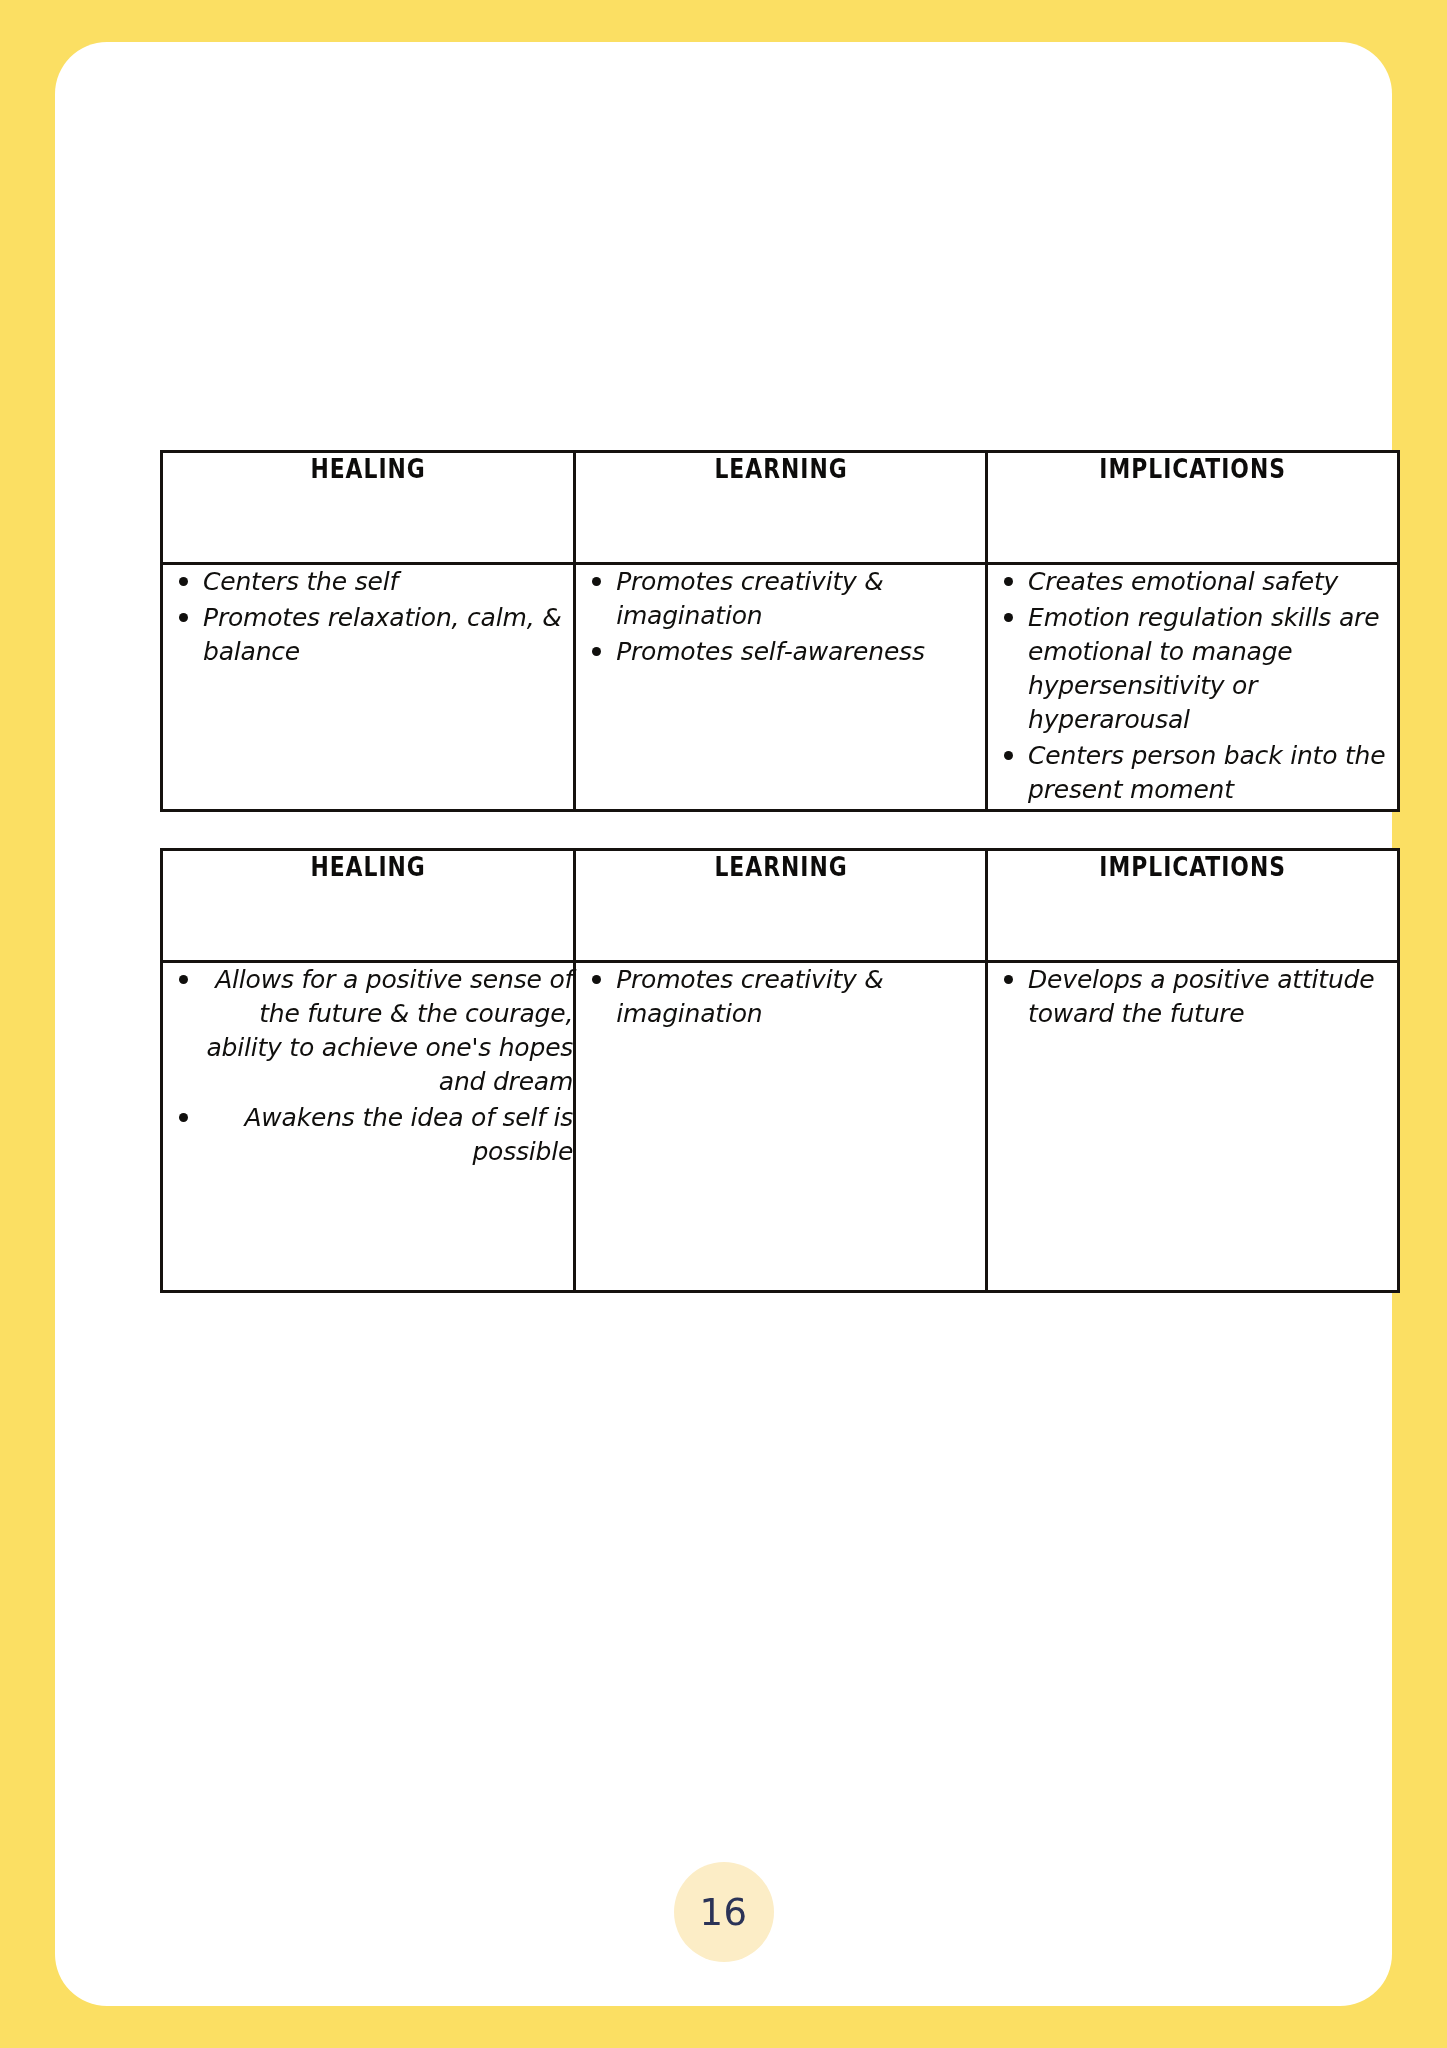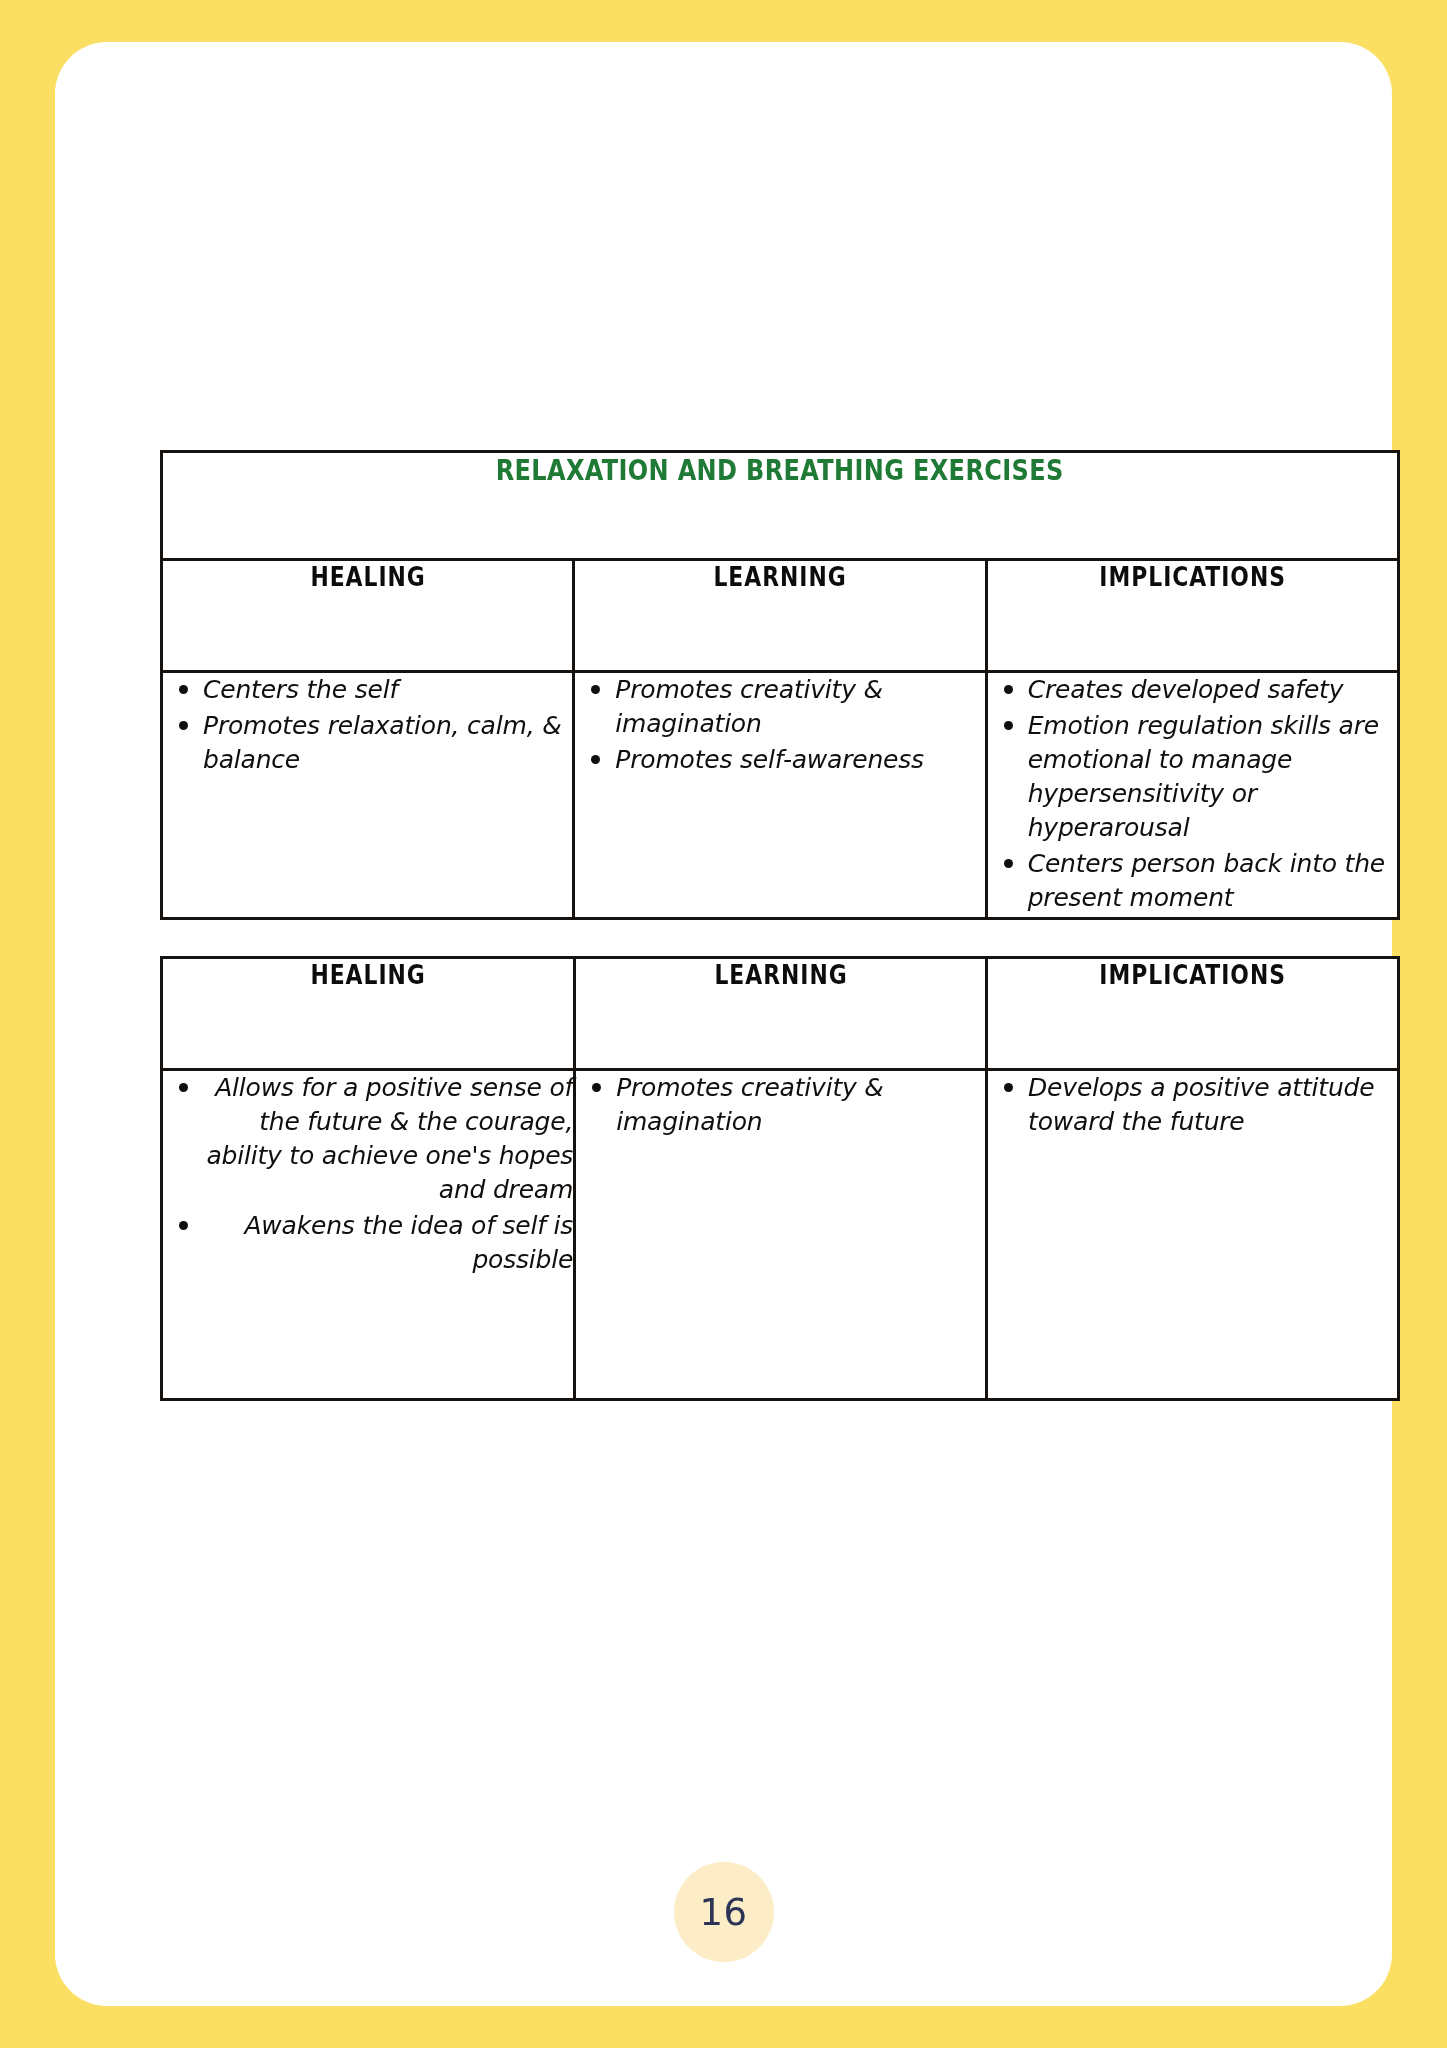--- a/index.html
+++ b/index.html
@@ -152,25 +152,20 @@
 </style>
 </head>
 <body>
 
 <div class="page-sheet">
 
   <div class="content-area">
 
     <table class="matrix-table">
       <tbody>
-          <tr>
-        <td class="table-title-cell" colspan="3">
-          <span class="table-title">RELAXATION AND BREATHING EXERCISES</span>
-        </td>
-      </tr>
       <tr>
         <td class="col-head-cell col-1">
           <span class="col-head">HEALING</span>
         </td>
         <td class="col-head-cell col-2">
           <span class="col-head">LEARNING</span>
         </td>
         <td class="col-head-cell col-3">
           <span class="col-head">IMPLICATIONS</span>
         </td>
@@ -183,21 +178,21 @@
           </ul>
         </td>
         <td class="body-cell col-2">
           <ul class="bullet-list">
             <li class="bullet-item">Promotes creativity &amp; imagination</li>
             <li class="bullet-item">Promotes self-awareness</li>
           </ul>
         </td>
         <td class="body-cell col-3">
           <ul class="bullet-list">
-            <li class="bullet-item">Creates developed safety</li>
+            <li class="bullet-item">Creates emotional safety</li>
             <li class="bullet-item">Emotion regulation skills are emotional to manage hypersensitivity or hyperarousal</li>
             <li class="bullet-item">Centers person back into the present moment</li>
           </ul>
         </td>
       </tr>
     </tbody>
       </table>
 
     <table class="matrix-table">
       <tbody>

